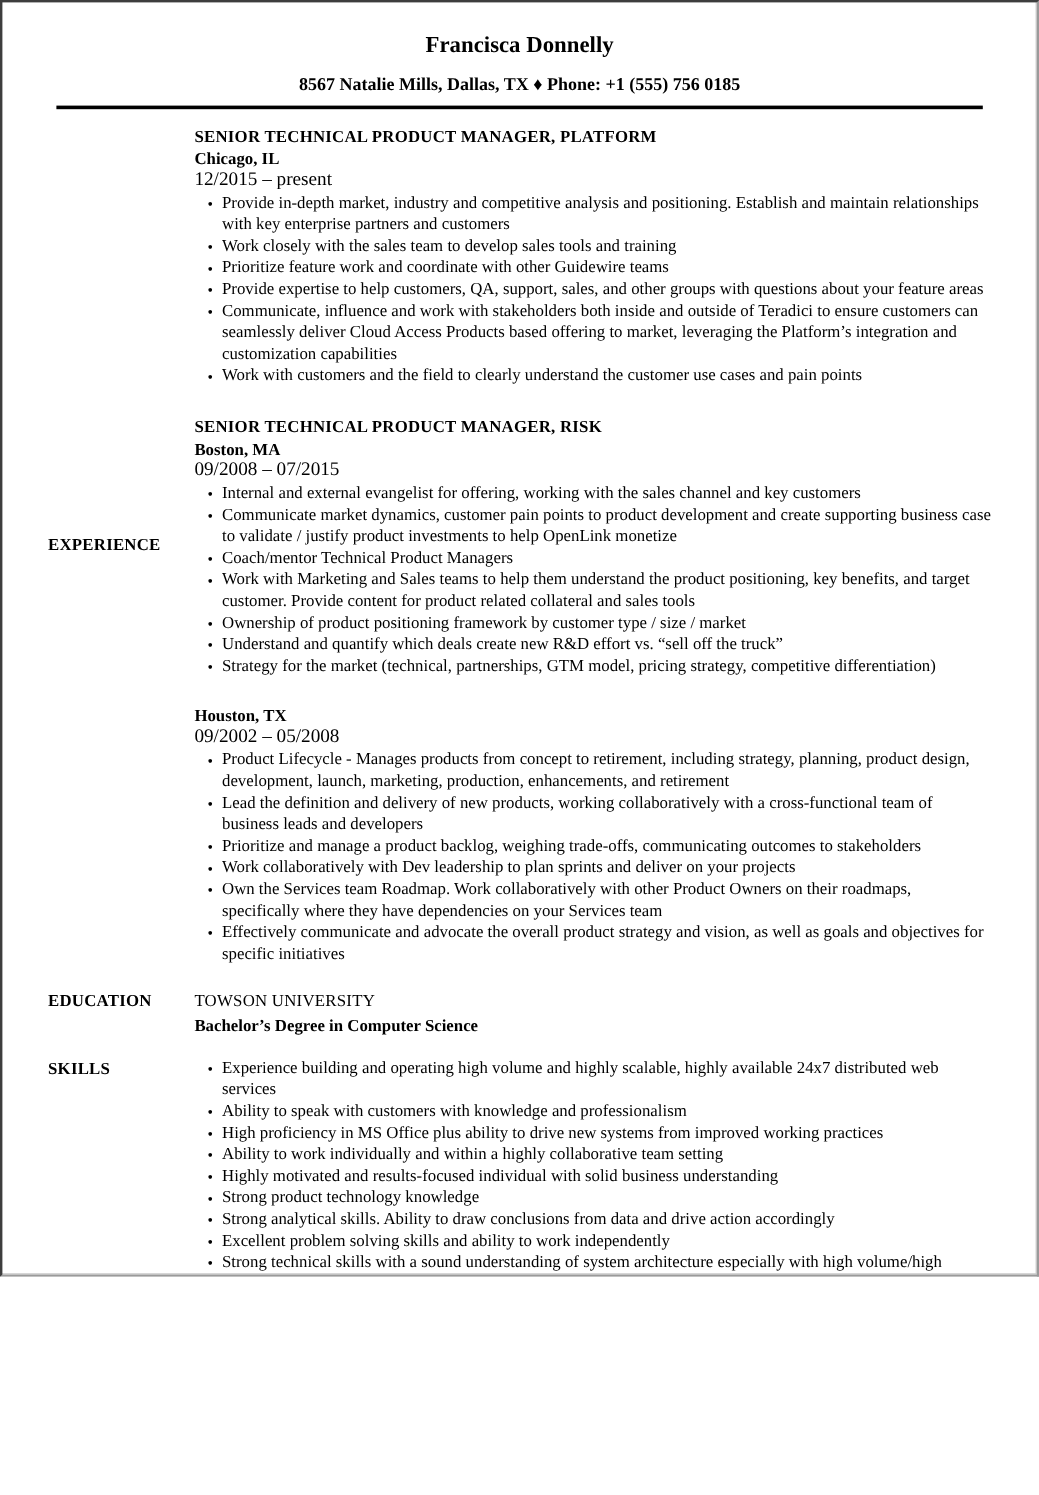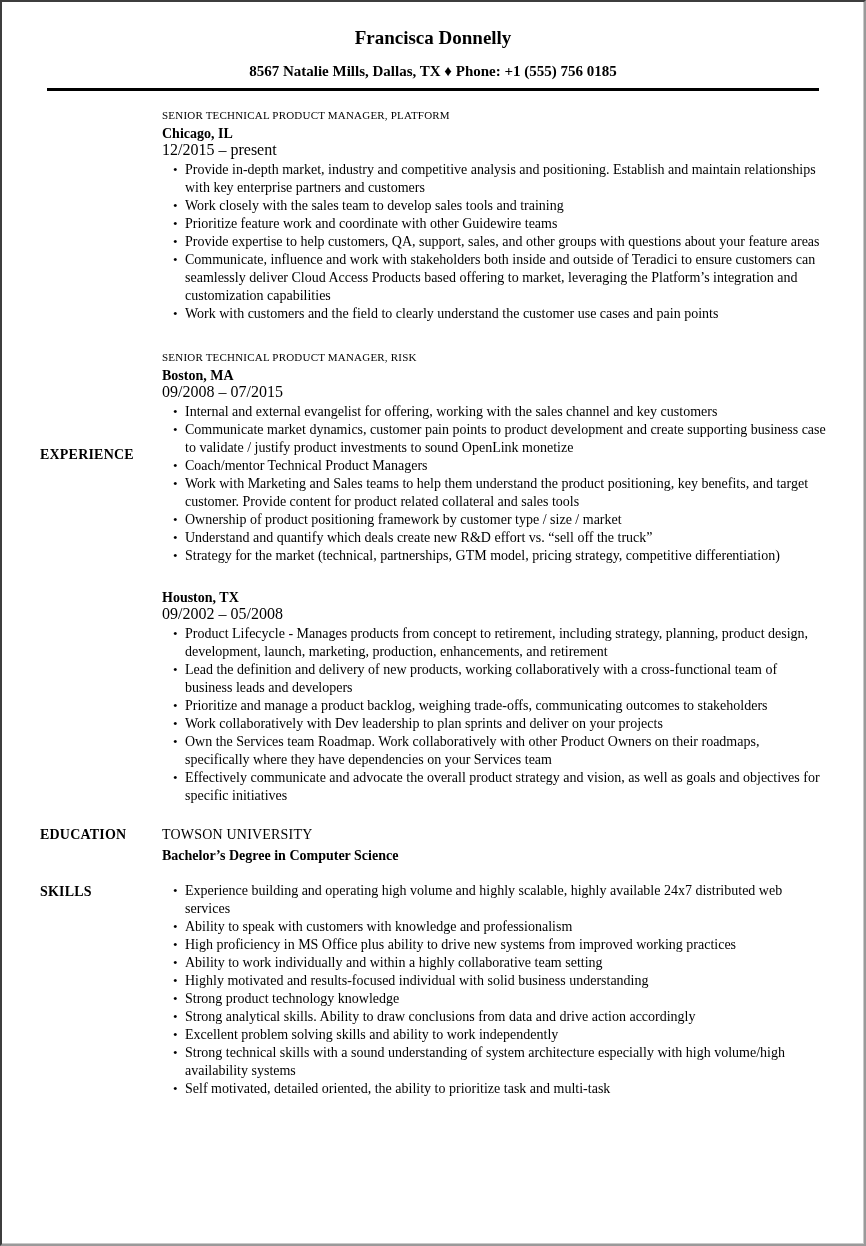--- a/index.html
+++ b/index.html
@@ -2,21 +2,21 @@
 <html><head>
 <meta charset="utf-8">
 <style>
   html, body {
     margin: 0;
     padding: 0;
     background: #ffffff;
   }
   .page {
     width: 866px;
-    height: 1246px;
+    height: 1064px;
     box-sizing: border-box;
     background: #ffffff;
     color: #000000;
     font-family: "Liberation Serif", "DejaVu Serif", serif;
     border: 2px solid;
     border-color: #3d3d3d #9a9a9a #9a9a9a #3d3d3d;
     box-shadow: inset -1px -1px 0 #c9c9c9;
     overflow: hidden;
     padding-top: 26px;
   }
@@ -49,22 +49,22 @@
     width: 122px;
     font-size: 14px;
     font-weight: bold;
     line-height: 20px;
     letter-spacing: 0.2px;
   }
   .section-body { flex: 1; min-width: 0; }
   .job { margin-bottom: 24px; }
   .job:last-child { margin-bottom: 0; }
   .job-title {
-    font-size: 11px;
-    font-weight: normal;
+    font-size: 14px;
+    font-weight: bold;
     line-height: 20px;
     letter-spacing: 0.2px;
   }
   .job-loc {
     font-size: 14px;
     font-weight: bold;
     line-height: 17px;
   }
   .job-dates {
     font-size: 16px;
@@ -128,21 +128,21 @@
           <li>Work with customers and the field to clearly understand the customer use cases and pain points</li>
         </ul>
       </div>
 
       <div class="job">
         <div class="job-title">SENIOR TECHNICAL PRODUCT MANAGER, RISK</div>
         <div class="job-loc">Boston, MA</div>
         <div class="job-dates">09/2008 – 07/2015</div>
         <ul class="bullets">
           <li>Internal and external evangelist for offering, working with the sales channel and key customers</li>
-          <li>Communicate market dynamics, customer pain points to product development and create supporting business case to validate / justify product investments to sound OpenLink monetize</li>
+          <li>Communicate market dynamics, customer pain points to product development and create supporting business case to validate / justify product investments to help OpenLink monetize</li>
           <li>Coach/mentor Technical Product Managers</li>
           <li>Work with Marketing and Sales teams to help them understand the product positioning, key benefits, and target customer. Provide content for product related collateral and sales tools</li>
           <li>Ownership of product positioning framework by customer type / size / market</li>
           <li>Understand and quantify which deals create new R&amp;D effort vs. “sell off the truck”</li>
           <li>Strategy for the market (technical, partnerships, GTM model, pricing strategy, competitive differentiation)</li>
         </ul>
       </div>
 
       <div class="job">
         <div class="job-loc">Houston, TX</div>

